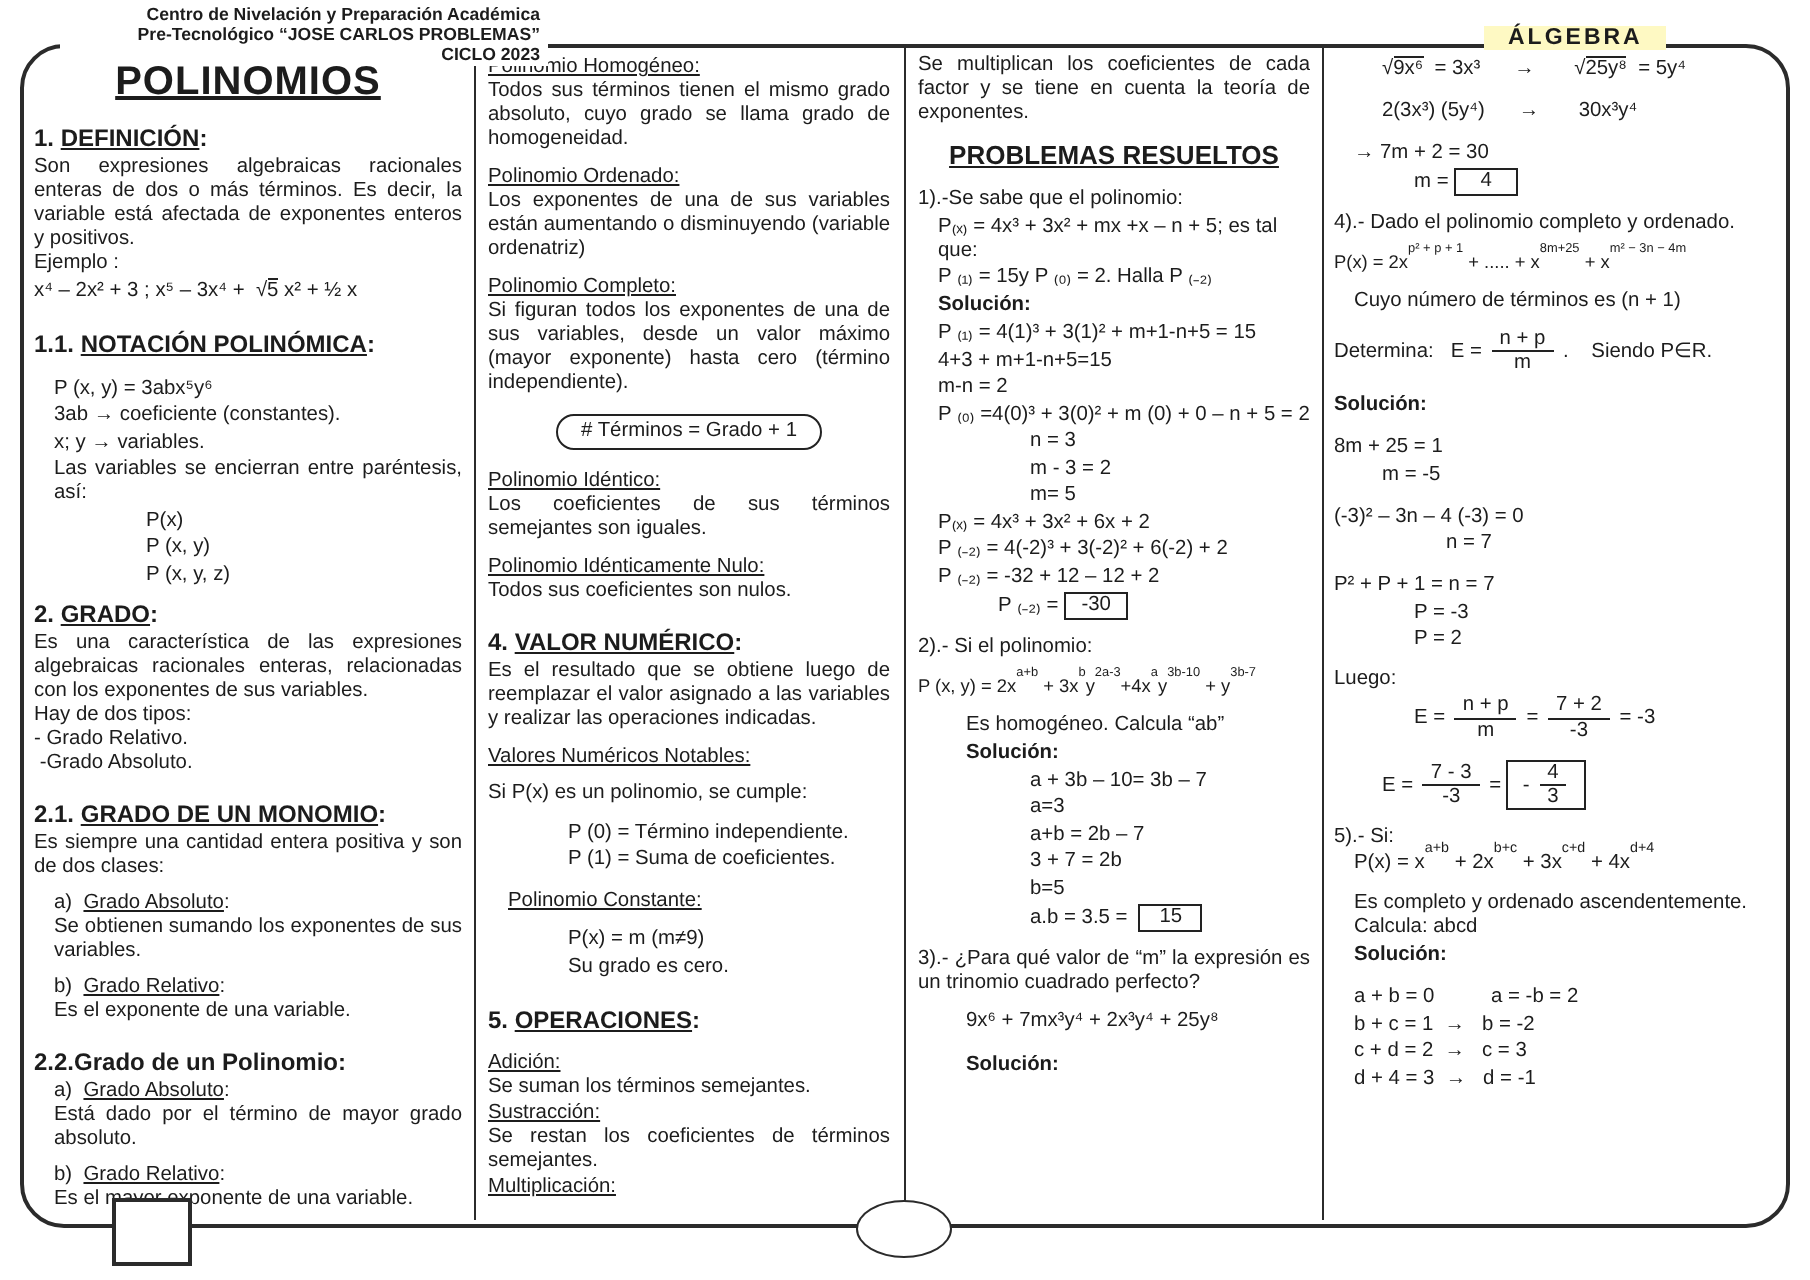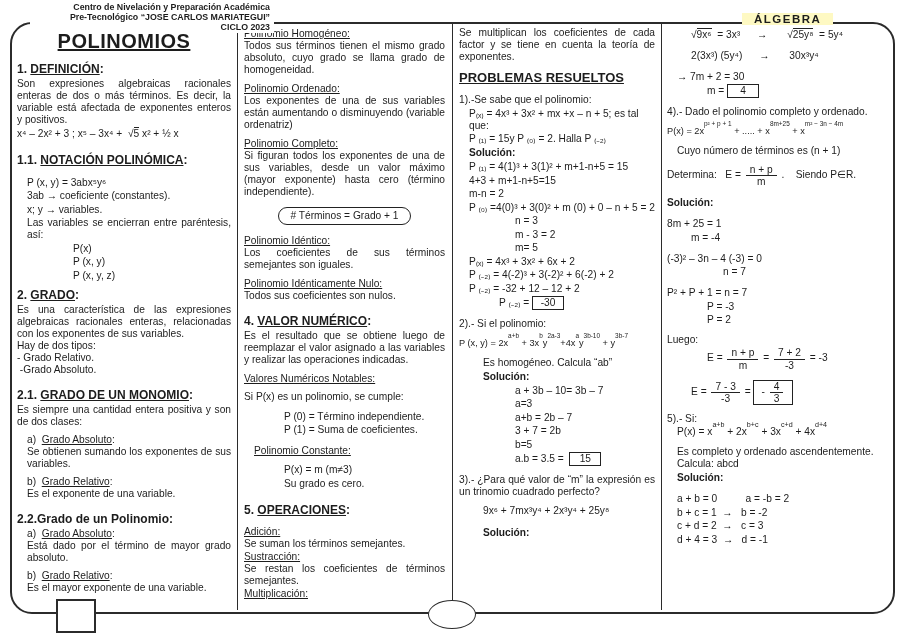--- a/index.html
+++ b/index.html
@@ -18,21 +18,21 @@
   .bottom-oval{position:absolute;left:428px;top:600px;width:46px;height:27px;
         background:#fff;border:1.6px solid #2b2b2b;border-radius:50%;z-index:3;}
   .col{position:absolute;top:27px;height:582px;overflow:hidden;font-size:10.2px;line-height:12px;z-index:2;}
   #col1{left:17px;width:214px}
   #col2{left:244px;width:201px}
   #col3{left:459px;width:196px}
   #col4{left:667px;width:219px}
   .bk{margin:0;}
   .bk-title{text-align:center;font-size:20px;line-height:23px;font-weight:bold;margin:3px 0 9px;letter-spacing:.5px;}
   .bk-h{font-weight:bold;font-size:12px;line-height:14px;margin:6px 0 2px;}
-  .bk-hc{font-weight:bold;font-size:13px;line-height:15px;margin:7px 0 3px;text-align:left;}
+  .bk-hc{font-weight:bold;font-size:13px;line-height:15px;margin:7px 0 3px;text-align:center;}
   .bk-lbl{text-decoration:underline;margin-top:1px;}
   .bk-p{text-align:justify;}
   .bk-ln{white-space:pre-wrap;}
   .bk-m{white-space:pre-wrap;margin:1.5px 0;}
   .bk-sol{font-weight:bold;margin:2px 0;white-space:pre-wrap;}
   .bk-bx{text-align:center;margin:3px 0;}
   .bk-sp{height:6px;}
   .ind1{padding-left:10px}.ind2{padding-left:24px}.ind3{padding-left:40px}.ind4{padding-left:56px}
   .s1{font-size:9.2px;}
   sup{font-size:70%;line-height:0;position:relative;top:-0.55em;}
@@ -44,34 +44,35 @@
         text-align:center;vertical-align:middle;}
   .rbox{display:inline-block;border:1.4px solid #222;border-radius:9px;padding:2px 12px;}
   .sqrt .rad{border-top:1.1px solid #222;}
 </style>
 </head>
 <body>
 
 <div class="page">
   <div class="hdr-left">
     <div>Centro de Nivelación y Preparación Académica</div>
-    <div>Pre-Tecnológico “JOSE CARLOS MARIATEGUI”</div>
+    <div>Pre-Tecnológico “JOSE CARLOS PROBLEMAS”</div>
     <div>CICLO  2023</div>
   </div>
   <div class="hdr-right">ÁLGEBRA</div>
 
   <div class="border-frame"></div>
   <div class="vdiv" id="d1"></div>
   <div class="vdiv" id="d2"></div>
   <div class="vdiv" id="d3"></div>
 
   <div class="col" id="col1">
       <div class="bk bk-title"><span class="u">POLINOMIOS</span></div>
       <div class="bk bk-h">1. <span class="u">DEFINICIÓN</span>:</div>
       <div class="bk bk-p">Son expresiones algebraicas racionales enteras de dos o más términos. Es decir, la variable está afectada de exponentes enteros y positivos.</div>
+      <div class="bk bk-ln">Ejemplo :</div>
       <div class="bk bk-m">x⁴ – 2x² + 3 ; x⁵ – 3x⁴ +  <span class="sqrt">√<span class="rad">5</span></span> x² + ½ x</div>
       <div class="bk bk-sp"></div>
       <div class="bk bk-h">1.1. <span class="u">NOTACIÓN POLINÓMICA</span>:</div>
       <div class="bk bk-sp"></div>
       <div class="bk bk-m ind1">P (x, y) = 3abx⁵y⁶</div>
       <div class="bk bk-m ind1">3ab → coeficiente (constantes).</div>
       <div class="bk bk-m ind1">x; y → variables.</div>
       <div class="bk bk-p ind1">Las variables se encierran entre paréntesis, así:</div>
       <div class="bk bk-m ind4">P(x)</div>
       <div class="bk bk-m ind4">P (x, y)</div>
@@ -121,21 +122,21 @@
       <div class="bk bk-sp"></div>
       <div class="bk bk-lbl">Valores Numéricos Notables:</div>
       <div class="bk bk-sp"></div>
       <div class="bk bk-ln">Si P(x) es un polinomio, se cumple:</div>
       <div class="bk bk-sp"></div>
       <div class="bk bk-m ind3">P (0) = Término independiente.</div>
       <div class="bk bk-m ind3">P (1) = Suma de coeficientes.</div>
       <div class="bk bk-sp"></div>
       <div class="bk bk-lbl ind1">Polinomio Constante:</div>
       <div class="bk bk-sp"></div>
-      <div class="bk bk-m ind3">P(x) = m (m≠3)</div>
+      <div class="bk bk-m ind3">P(x) = m (m≠9)</div>
       <div class="bk bk-m ind3">Su grado es cero.</div>
       <div class="bk bk-sp"></div>
       <div class="bk bk-h">5. <span class="u">OPERACIONES</span>:</div>
       <div class="bk bk-sp"></div>
       <div class="bk bk-lbl">Adición:</div>
       <div class="bk bk-ln">Se suman los términos semejantes.</div>
       <div class="bk bk-lbl">Sustracción:</div>
       <div class="bk bk-p">Se restan los coeficientes de términos semejantes.</div>
       <div class="bk bk-lbl"> Multiplicación:</div>
     </div>
@@ -190,21 +191,21 @@
       <div class="bk bk-sp"></div>
       <div class="bk bk-m s1">P(x) = 2x<sup>p² + p + 1</sup> + ..... + x<sup>8m+25</sup> + x<sup>m² − 3n − 4m</sup></div>
       <div class="bk bk-sp"></div>
       <div class="bk bk-ln ind1">Cuyo número de términos es (n + 1)</div>
       <div class="bk bk-sp"></div>
       <div class="bk bk-m">Determina:   E = <span class="frac"><span class="num">n + p</span><span class="den">m</span></span> .    Siendo P∈R.</div>
       <div class="bk bk-sp"></div>
       <div class="bk bk-sol">Solución:</div>
       <div class="bk bk-sp"></div>
       <div class="bk bk-m">8m + 25 = 1</div>
-      <div class="bk bk-m ind2">m = -4</div>
+      <div class="bk bk-m ind2">m = -5</div>
       <div class="bk bk-sp"></div>
       <div class="bk bk-m">(-3)² – 3n – 4 (-3) = 0</div>
       <div class="bk bk-m ind4">n = 7</div>
       <div class="bk bk-sp"></div>
       <div class="bk bk-m">P² + P + 1 = n = 7</div>
       <div class="bk bk-m ind3">P = -3</div>
       <div class="bk bk-m ind3">P = 2</div>
       <div class="bk bk-sp"></div>
       <div class="bk bk-ln">Luego:</div>
       <div class="bk bk-m ind3">E = <span class="frac"><span class="num">n + p</span><span class="den">m</span></span> = <span class="frac"><span class="num">7 + 2</span><span class="den">-3</span></span> = -3</div>

